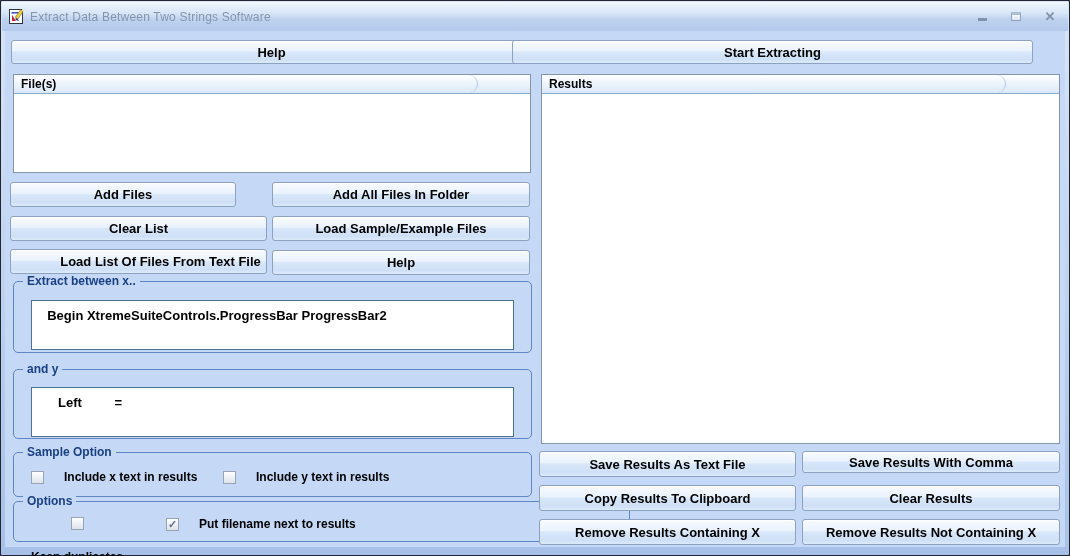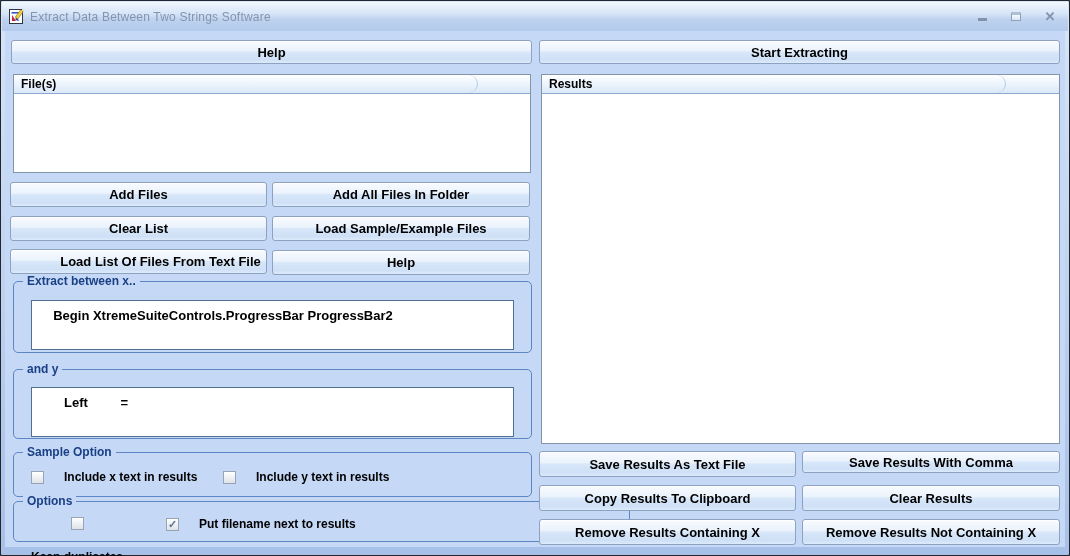--- a/index.html
+++ b/index.html
@@ -62,21 +62,21 @@
   }
   .group-label {
     position:absolute; top:-8px; left:9px; padding:0 4px;
     background:#c5d9f6; color:#1a3f85; font-weight:bold; font-size:12px; line-height:14px;
   }
 
   .textbox {
     position:absolute; background:#fff; border:1px solid #50708f;
     font-family:"Liberation Sans", sans-serif;
     font-weight:bold; font-size:13px; color:#000;
-    padding:7px 14px; white-space:pre; overflow:hidden;
+    padding:7px 8px; white-space:pre; overflow:hidden;
   }
 
   .checkrow { position:absolute; display:flex; align-items:center; gap:20px; }
   .checkbox {
     width:13px; height:13px; flex:0 0 13px;
     border:1px solid #98a3b3; background:linear-gradient(#ffffff,#dde3ea);
     display:flex; align-items:center; justify-content:center;
     font-size:11px; line-height:11px; color:#64768e; font-weight:bold; cursor:default;
   }
   .checklabel { font-weight:bold; font-size:12px; color:#000; white-space:nowrap; }
@@ -112,21 +112,21 @@
     <div class="btn" style="left:6px; top:9px; width:521px; height:24px;">Help</div>
 
     <div class="listview" style="left:8px; top:43px; width:518px; height:99px;">
       <div class="lv-header">
         <div class="lv-col-main">File(s)</div>
         <div class="lv-col-extra"></div>
       </div>
       <div class="lv-body"></div>
     </div>
 
-    <div class="btn" style="left:5px; top:151px; width:257px; height:25px;">Add Files</div>
+    <div class="btn" style="left:5px; top:151px; width:226px; height:25px;">Add Files</div>
     <div class="btn" style="left:267px; top:151px; width:258px; height:25px;">Add All Files In Folder</div>
 
     <div class="btn" style="left:5px; top:185px; width:257px; height:25px;">Clear List</div>
     <div class="btn" style="left:267px; top:185px; width:258px; height:25px;">Load Sample/Example Files</div>
 
     <div class="btn" style="left:5px; top:218px; width:257px; height:25px;padding-left:44px;">Load List Of Files From Text File</div>
     <div class="btn" style="left:267px; top:219px; width:258px; height:25px;">Help</div>
 
     <div class="group" style="left:8px; top:250px; width:519px; height:72px;">
       <span class="group-label">Extract between x..</span>
@@ -155,21 +155,21 @@
       <div class="checkrow" style="left:17px; top:15px;flex-direction:column;">
         <span class="checkbox"></span>
         <span class="checklabel">Keep duplicates</span>
       </div>
       <div class="checkrow" style="left:152px; top:15px;">
         <span class="checkbox">✓</span>
         <span class="checklabel">Put filename next to results</span>
       </div>
     </div>
 
-    <div class="btn" style="left:534px; top:9px; width:521px; height:24px;">Start Extracting</div>
+    <div class="btn" style="left:507px; top:9px; width:521px; height:24px;">Start Extracting</div>
 
     <div class="listview" style="left:536px; top:43px; width:519px; height:370px;">
       <div class="lv-header">
         <div class="lv-col-main">Results</div>
         <div class="lv-col-extra"></div>
       </div>
       <div class="lv-body"></div>
     </div>
 
     <div class="btn" style="left:534px; top:420px; width:257px; height:26px;">Save Results As Text File</div>

